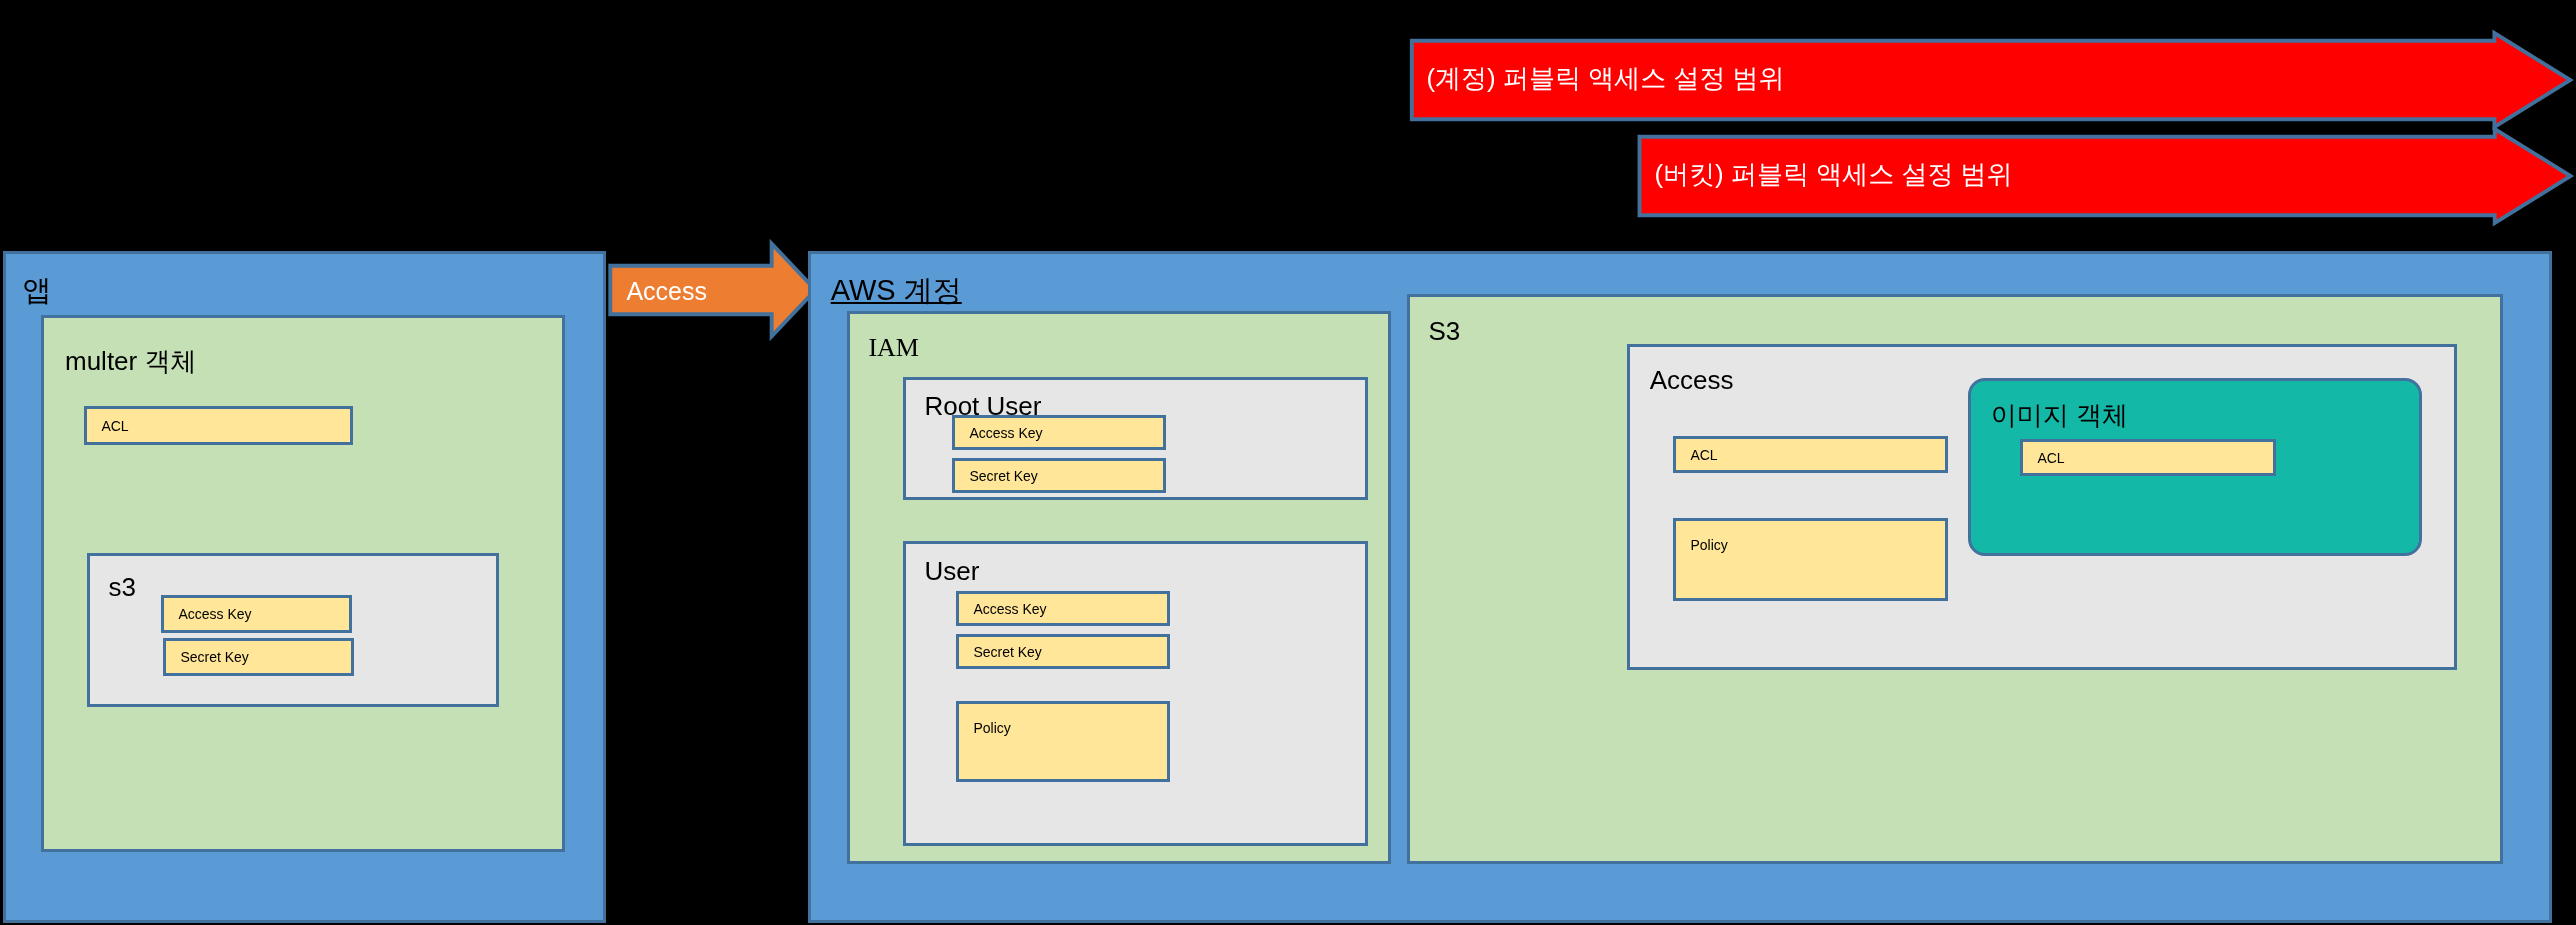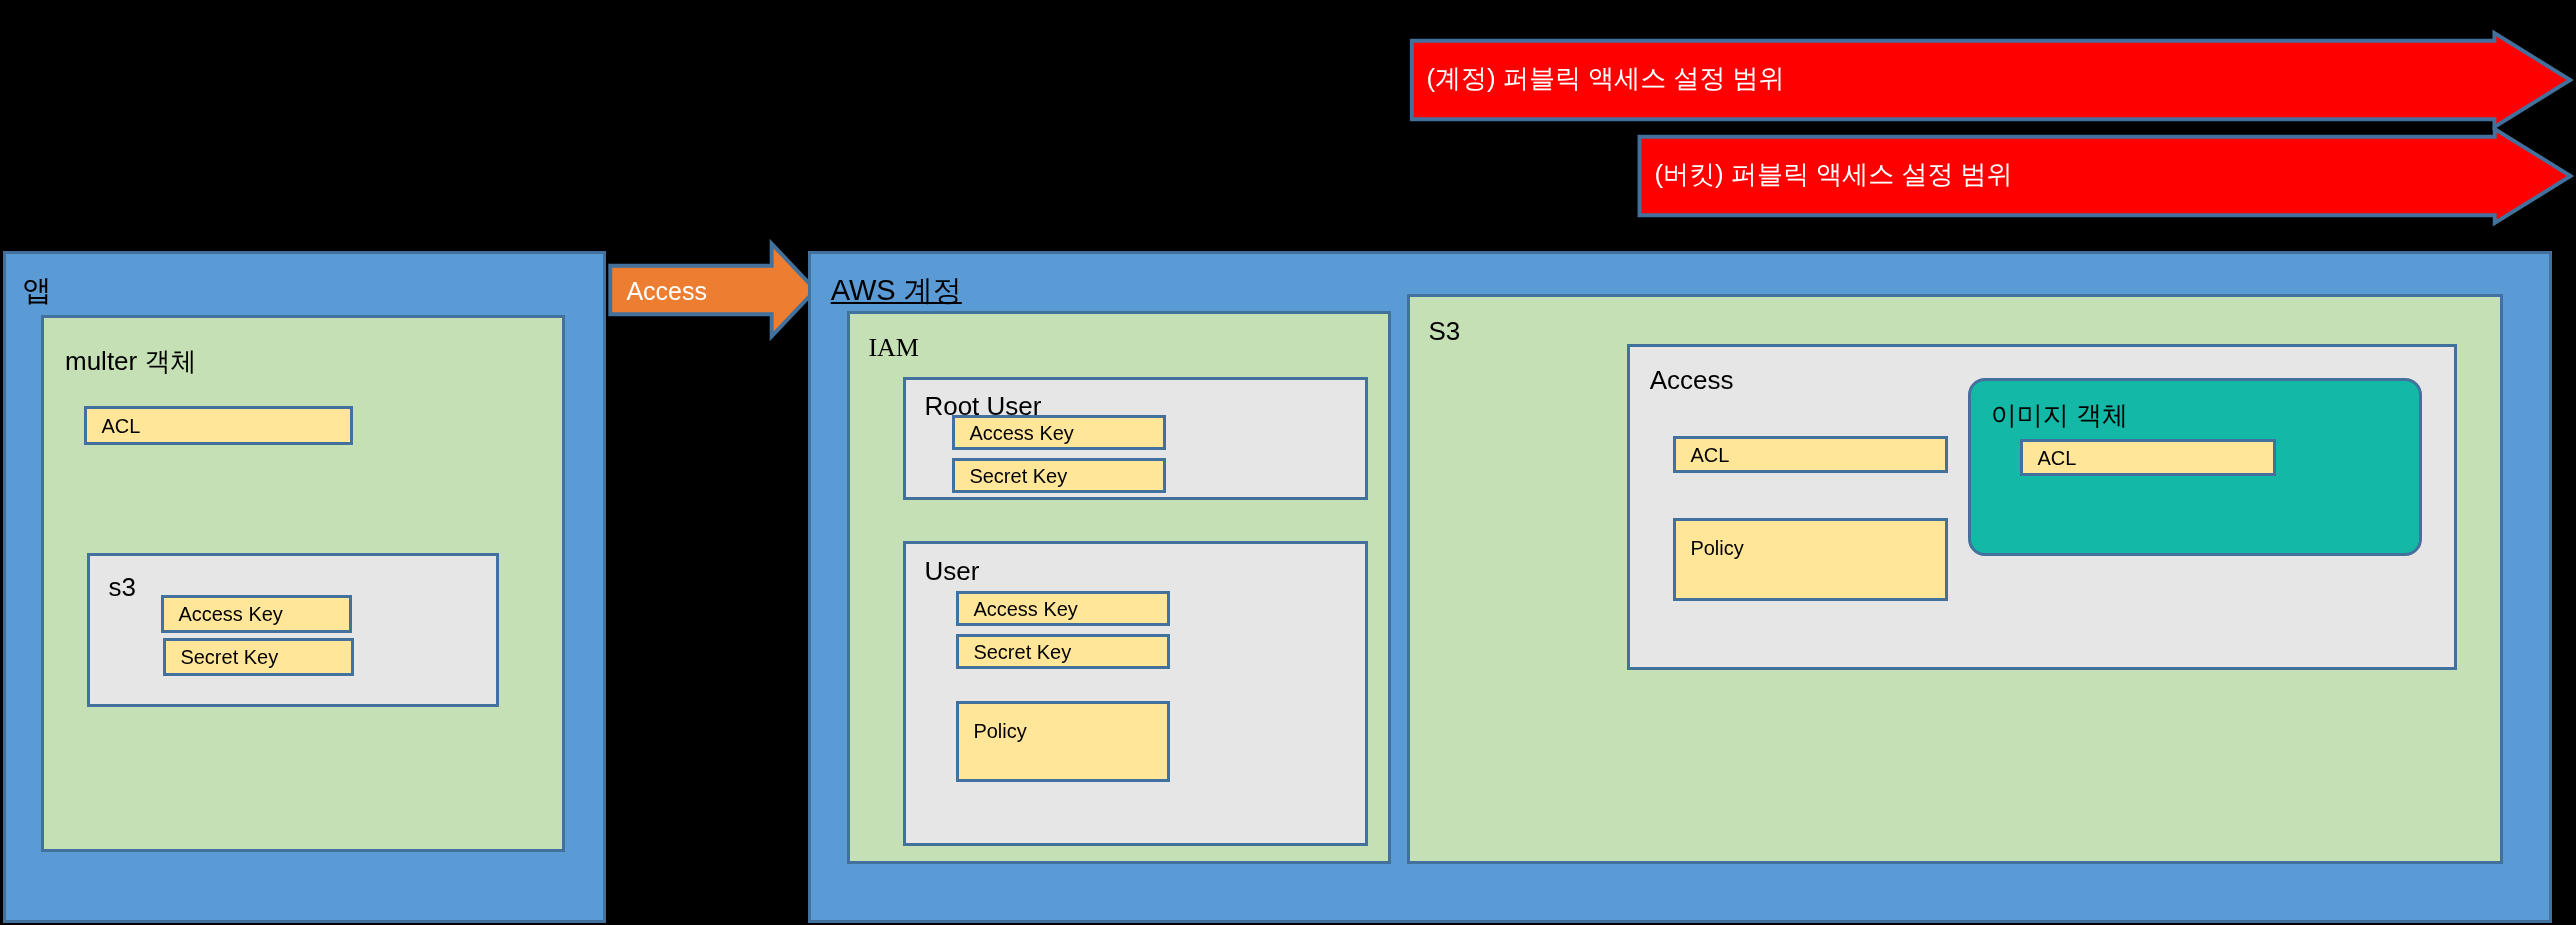--- a/index.html
+++ b/index.html
@@ -38,21 +38,21 @@
     line-height: 1;
   }
   .lbl-xl  { font-size: 29px; }
   .lbl-lg  { font-size: 26px; }
 
   .chip-text {
     position: absolute;
     left: 14.4px;
     top: 50%;
     transform: translateY(-50%);
-    font-size: 20px;
+    font-size: 14px;
     color: #000;
     white-space: nowrap;
     line-height: 1;
   }
   .chip-text.topalign {
     top: 17px;
     transform: none;
   }
 
   

